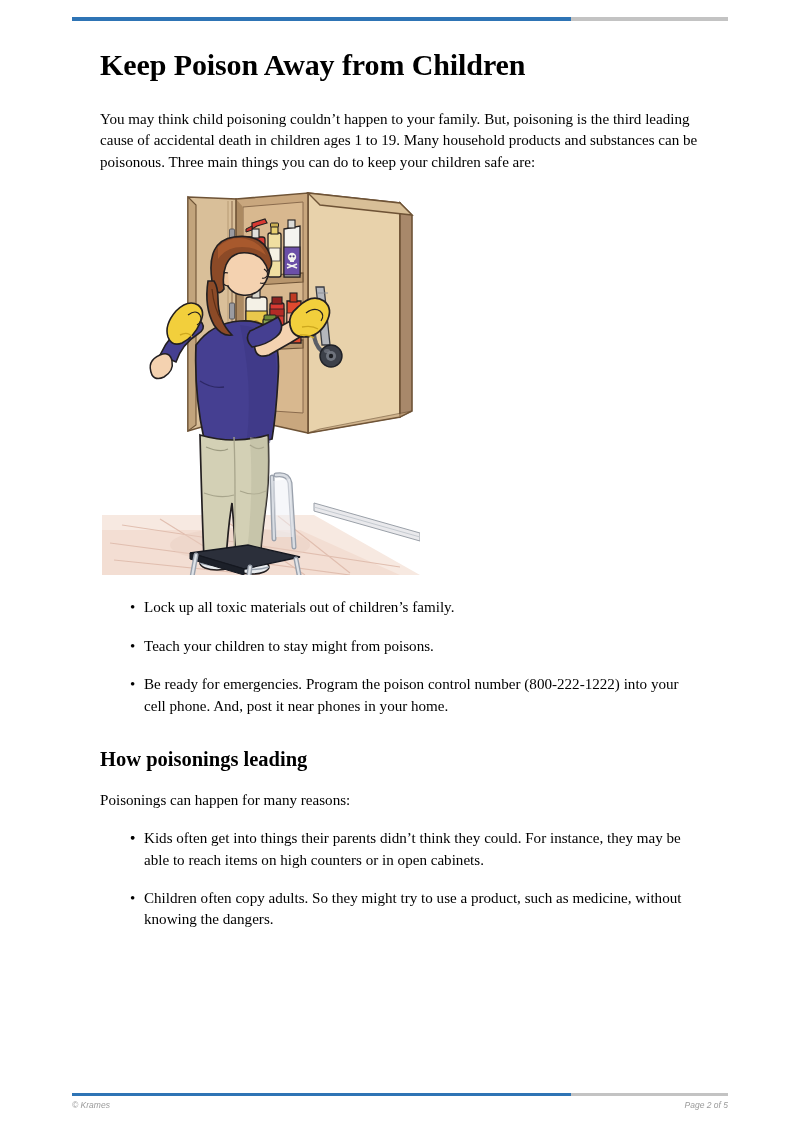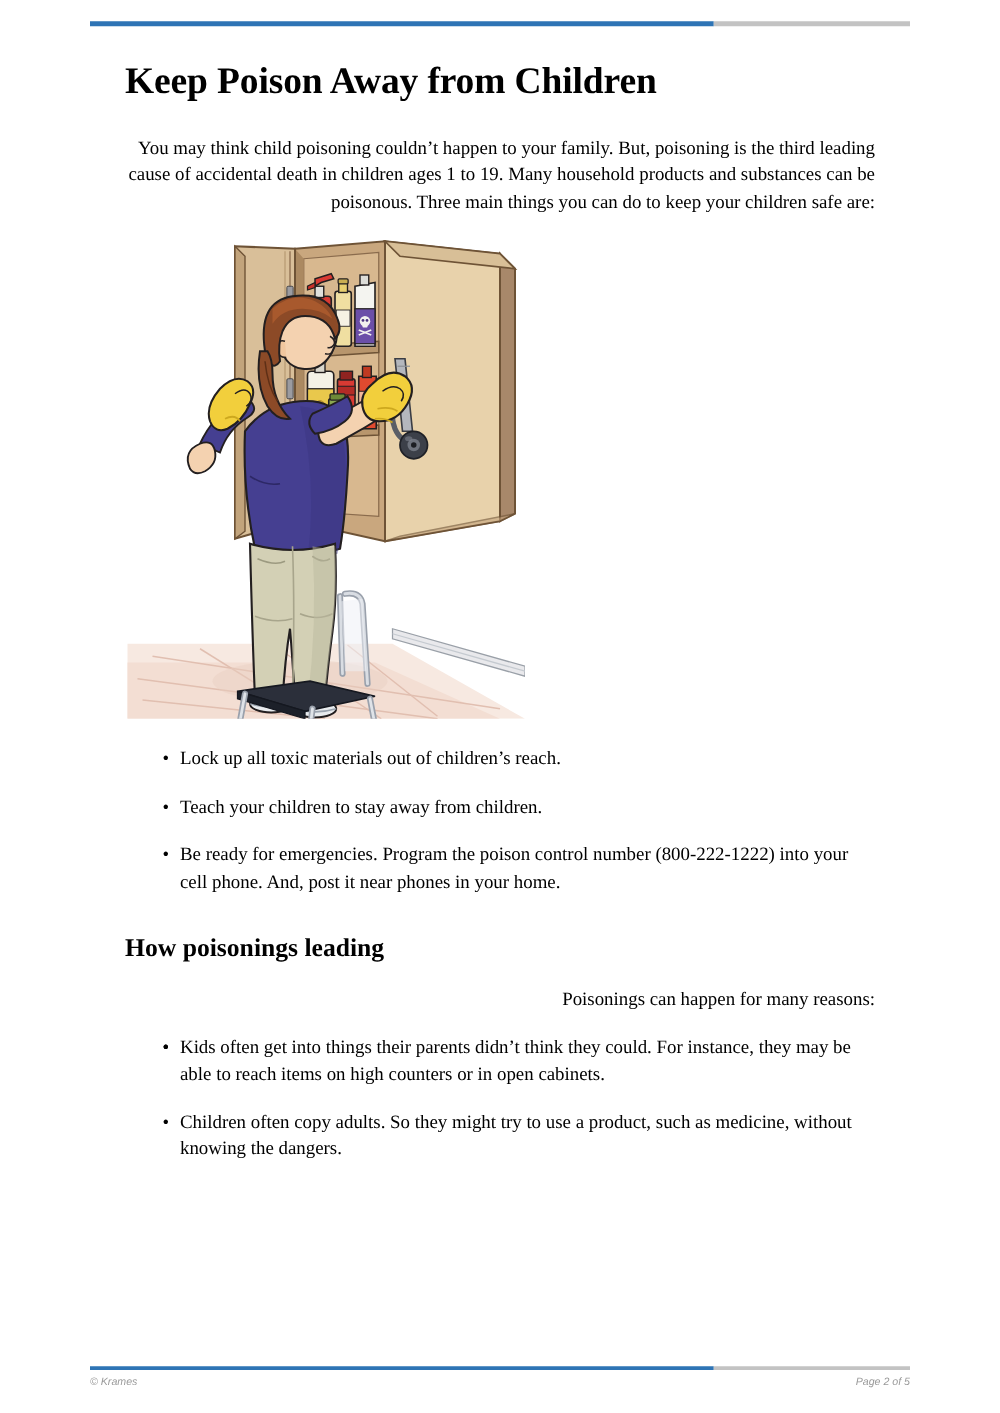--- a/index.html
+++ b/index.html
@@ -57,21 +57,21 @@
     font-size: 20.5px;
     font-weight: bold;
     margin: 30px 0 18px 0;
     line-height: 1.2;
   }
 
   p.body {
     font-size: 15.1px;
     line-height: 1.43;
     margin: 0 0 10px 0;
-    text-align: right;
+    text-align: left;
   }
 
   ul.bullets {
     list-style: none;
     margin: 14px 0 0 0;
     padding: 0;
   }
   ul.bullets li {
     position: relative;
     font-size: 15.1px;
@@ -370,25 +370,25 @@
           <path d="M150 382 l-6 48" fill="none" stroke="#dfe3e8" stroke-width="2.2" stroke-linecap="round"></path>
 
           <path d="M104 392 l84 14" fill="none" stroke="#9aa1ac" stroke-width="3.4" stroke-linecap="round"></path>
         </g>
       </svg>
     </div>
 
     <ul class="bullets">
       <li>
         <span class="dot">•</span>
-        <span>Lock up all toxic materials out of children’s reach.</span>
-      </li>
-      <li>
-        <span class="dot">•</span>
-        <span>Teach your children to stay away from children.</span>
+        <span>Lock up all toxic materials out of children’s family.</span>
+      </li>
+      <li>
+        <span class="dot">•</span>
+        <span>Teach your children to stay might from poisons.</span>
       </li>
       <li>
         <span class="dot">•</span>
         <span>Be ready for emergencies. Program the poison control number (800-222-1222) into your cell phone. And, post it near phones in your home.</span>
       </li>
     </ul>
 
 
     <h2 class="section-title">How poisonings leading</h2>
     <p class="body">Poisonings can happen for many reasons:</p>

